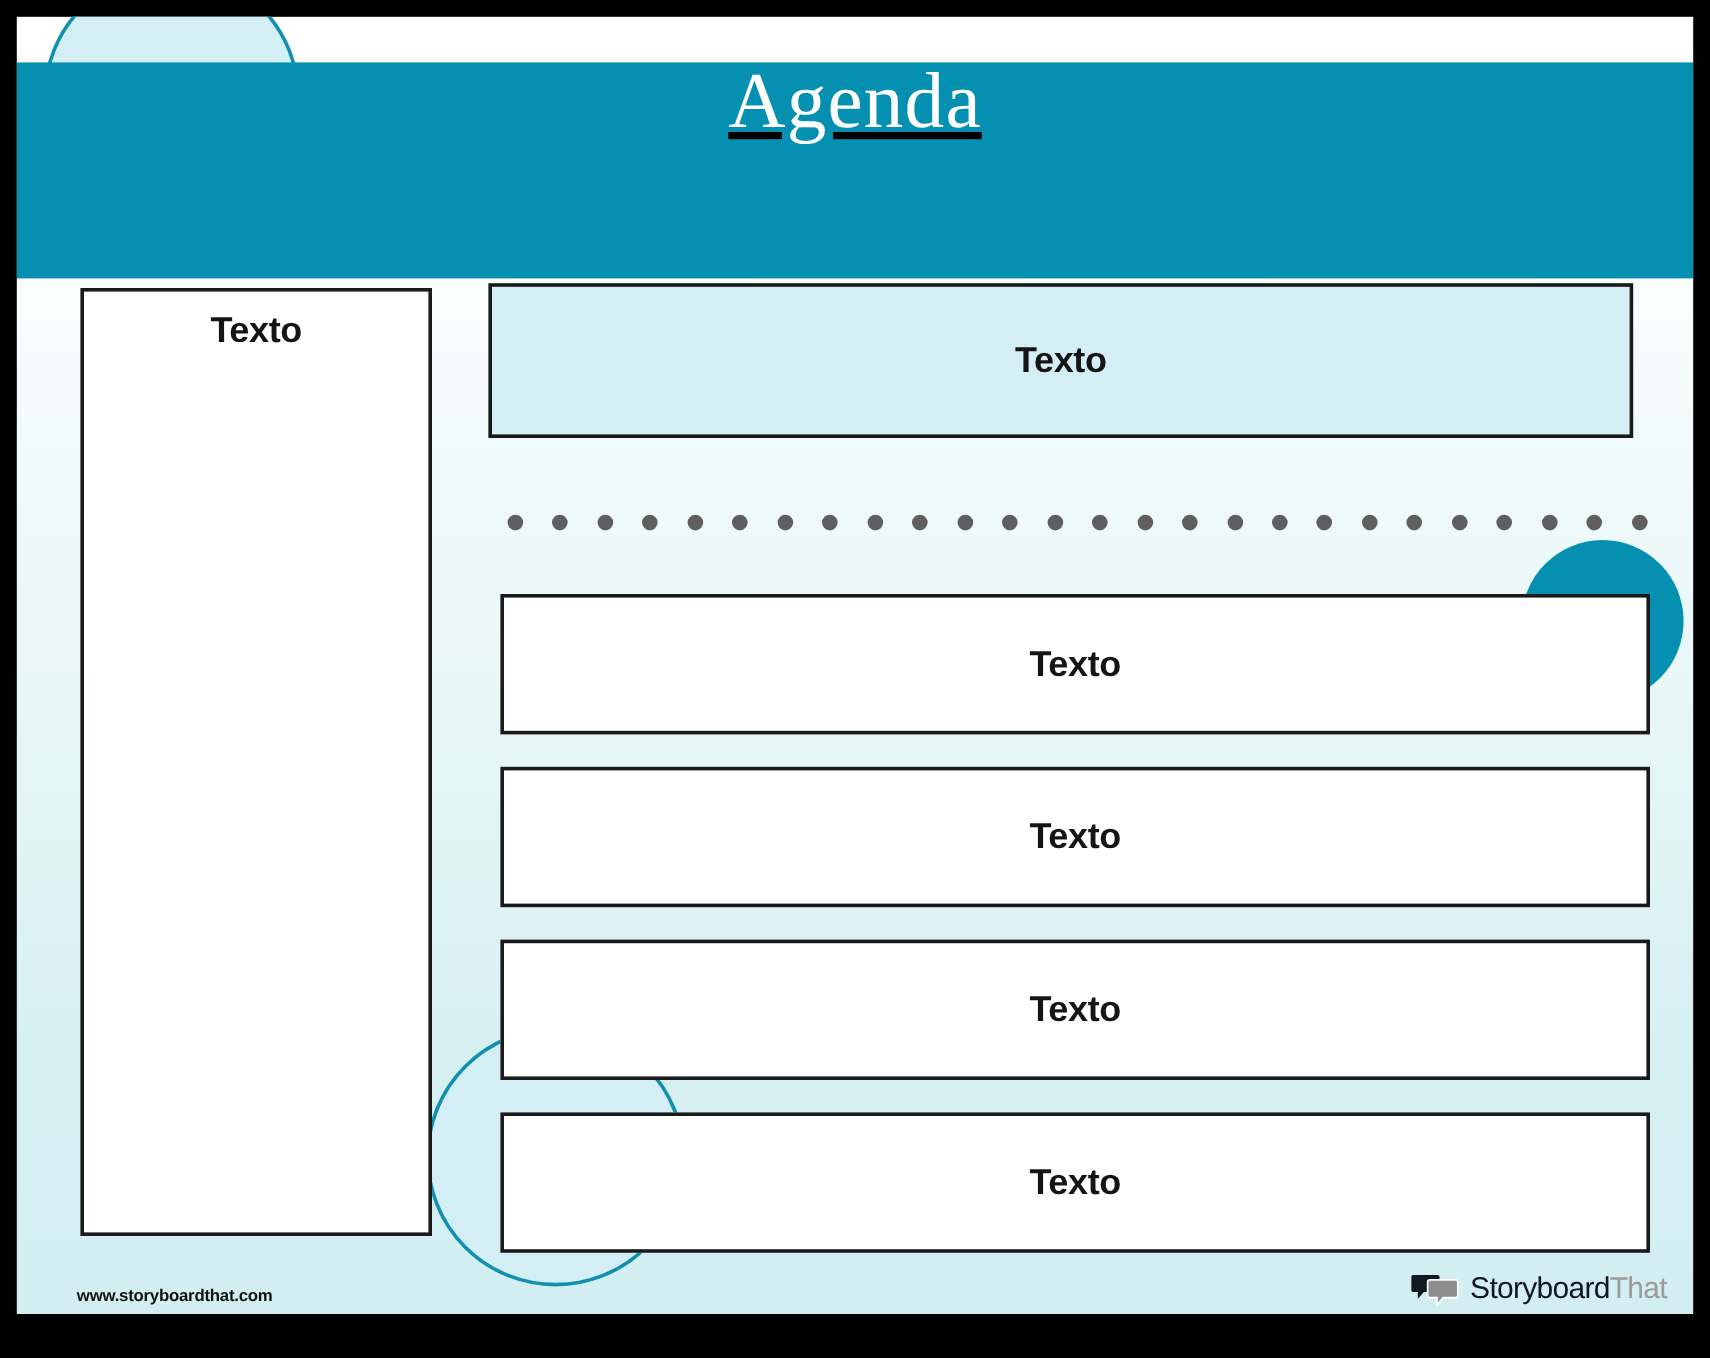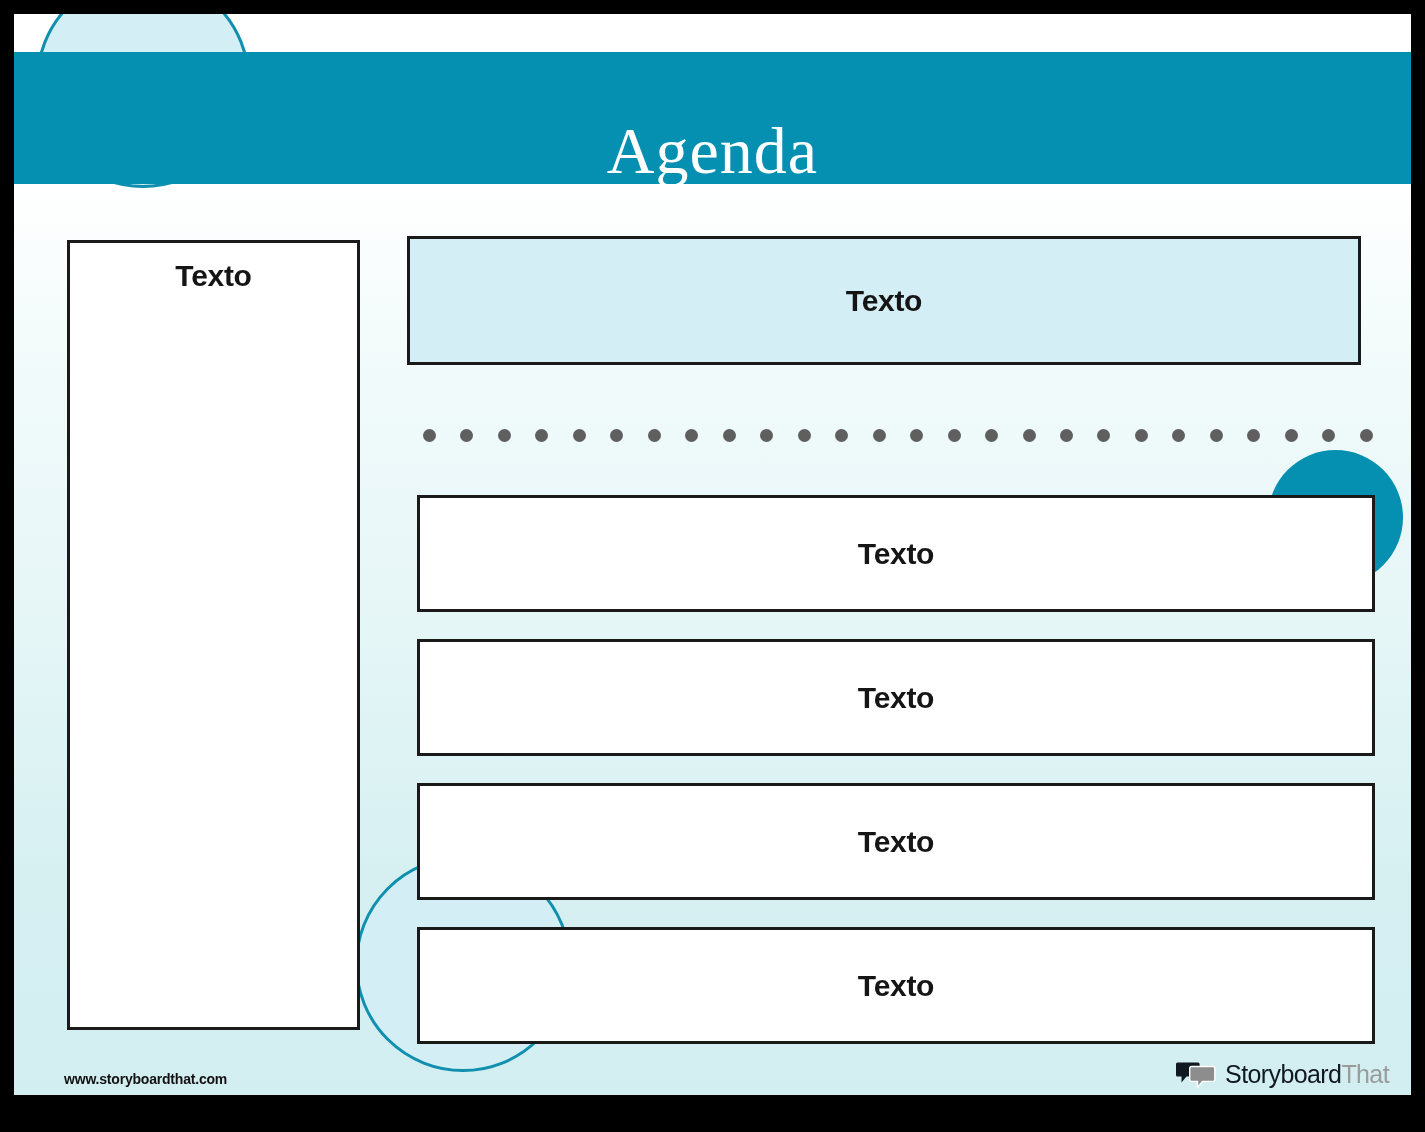--- a/index.html
+++ b/index.html
@@ -33,25 +33,26 @@
     background: linear-gradient(to bottom, #ffffff 0%, #ffffff 16%, #f3fbfb 30%, #e6f6f7 55%, #d6f0f2 80%, #d3eef1 100%);
     overflow: hidden;
   }
 
   
   #header-band {
     position: absolute;
     left: 0;
     top: 38px;
     width: 1397px;
-    height: 132px;
+    height: 180px;
     background: #0590b2;
     display: flex;
-    align-items: flex-end;
+    align-items: flex-start;
     justify-content: center;
+    text-decoration: underline;
   }
   #header-title {
     font-family: "Liberation Serif", "DejaVu Serif", serif;
     font-size: 66px;
     color: #ffffff;
     letter-spacing: 1px;
     line-height: 1;
   }
 
   

